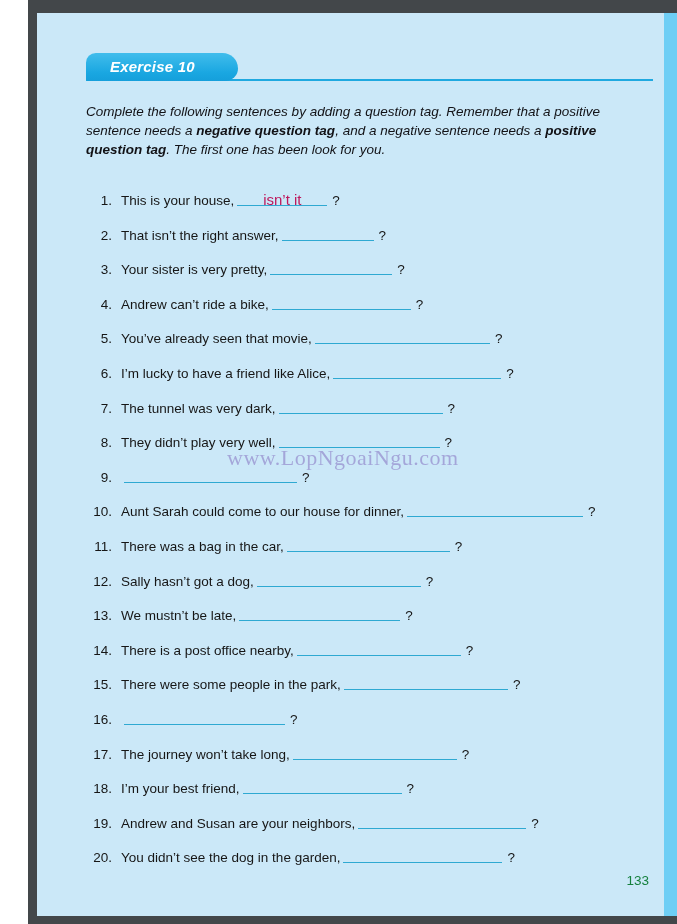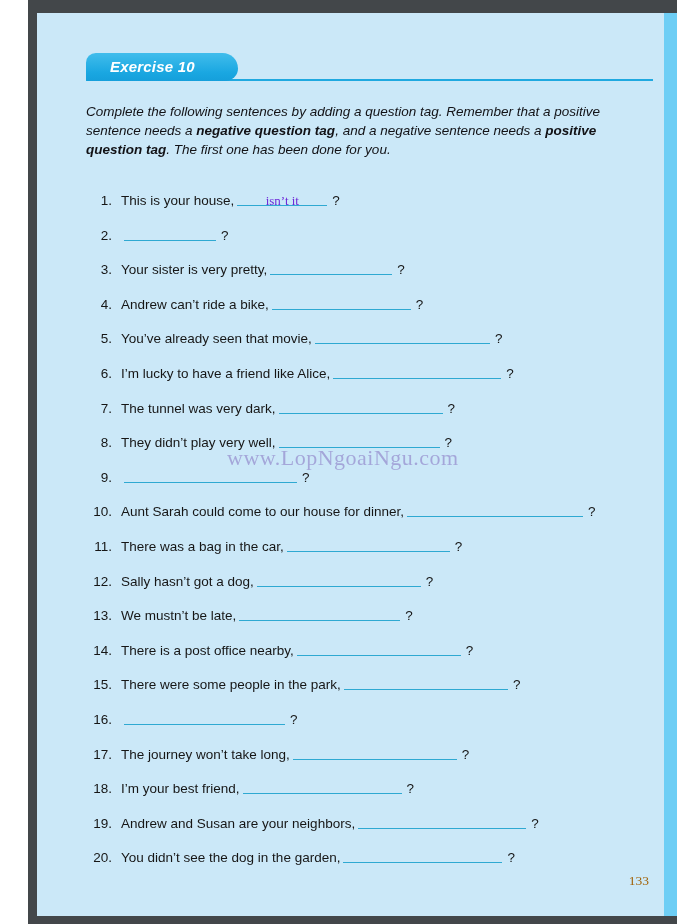--- a/index.html
+++ b/index.html
@@ -89,24 +89,23 @@
   .blank {
     display: inline-block;
     height: 13px;
     margin-left: 3px;
     border-bottom: 1.6px solid #2fa9d2;
     text-align: center;
     flex-shrink: 0;
   }
   .answer {
     display: inline-block;
-    font-size: 13px;
+    font-size: 15px;
     line-height: 14px;
-    color: #6d28d9;
-    font-family: Liberation Serif, serif;
+    color: #be185d;
   }
   .qmark { margin-left: 5px; }
   .watermark {
     position: absolute;
     left: 190px;
     top: 432px;
     font-family: "Liberation Serif", serif;
     font-size: 22px;
     color: #8d7fc7;
     opacity: 0.62;
@@ -114,47 +113,47 @@
     z-index: 5;
     white-space: nowrap;
   }
   .page-number {
     position: absolute;
     left: 0;
     top: 860px;
     width: 612px;
     text-align: right;
     font-size: 13.5px;
-    color: #a16207;
-    font-family: Liberation Serif, serif;
+    color: #15803d;
   }
 </style>
 </head>
 <body>
 
 <div class="canvas">
   <div class="page">
 
     <div class="header-rule"></div>
 
     <div class="badge">
       <span>Exercise 10</span>
     </div>
 
-    <p class="instructions"><span>Complete the following sentences by adding a question tag. Remember that a positive sentence needs a </span><span class="bold">negative question tag</span><span>, and a negative sentence needs a </span><span class="bold">positive question tag</span><span>. The first one has been done for you.</span></p>
+    <p class="instructions"><span>Complete the following sentences by adding a question tag. Remember that a positive sentence needs a </span><span class="bold">negative question tag</span><span>, and a negative sentence needs a </span><span class="bold">positive question tag</span><span>. The first one has been look for you.</span></p>
 
     <div class="list">
         <div class="row">
           <span class="num">1.</span>
           <span class="sentence">This is your house,</span>
           <span class="blank" style="width: 90px;"><span class="answer">isn’t it</span></span>
           <span class="qmark">?</span>
         </div>
         <div class="row">
           <span class="num">2.</span>
+          <span class="sentence">That isn’t the right answer,</span>
           <span class="blank" style="width: 92px;"></span>
           <span class="qmark">?</span>
         </div>
         <div class="row">
           <span class="num">3.</span>
           <span class="sentence">Your sister is very pretty,</span>
           <span class="blank" style="width: 122px;"></span>
           <span class="qmark">?</span>
         </div>
         <div class="row">

